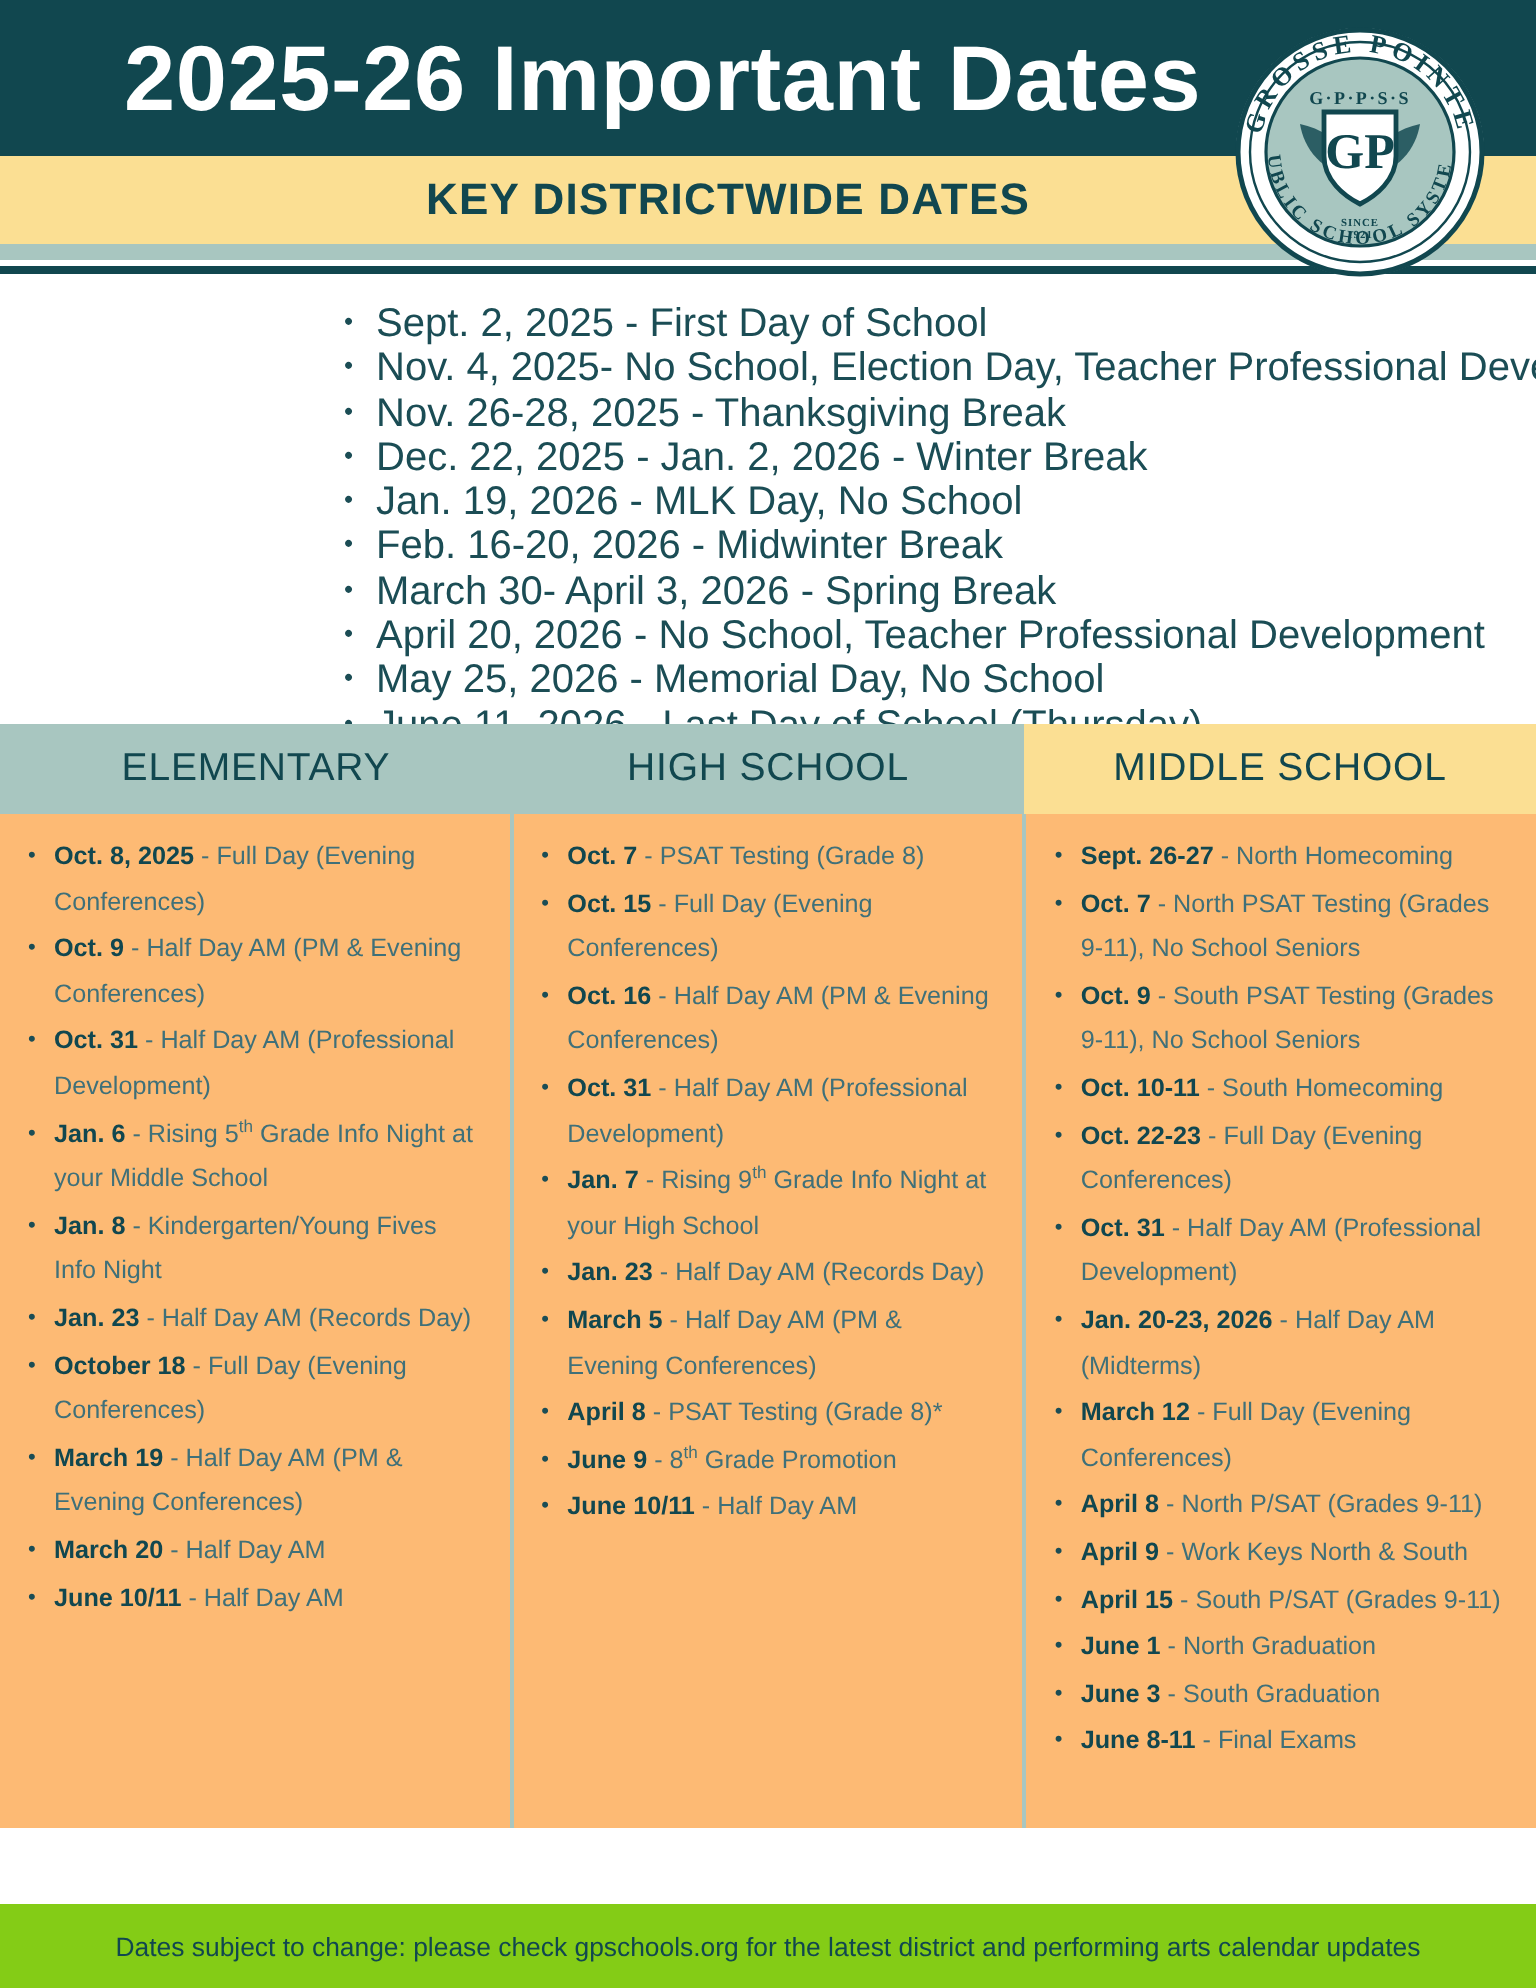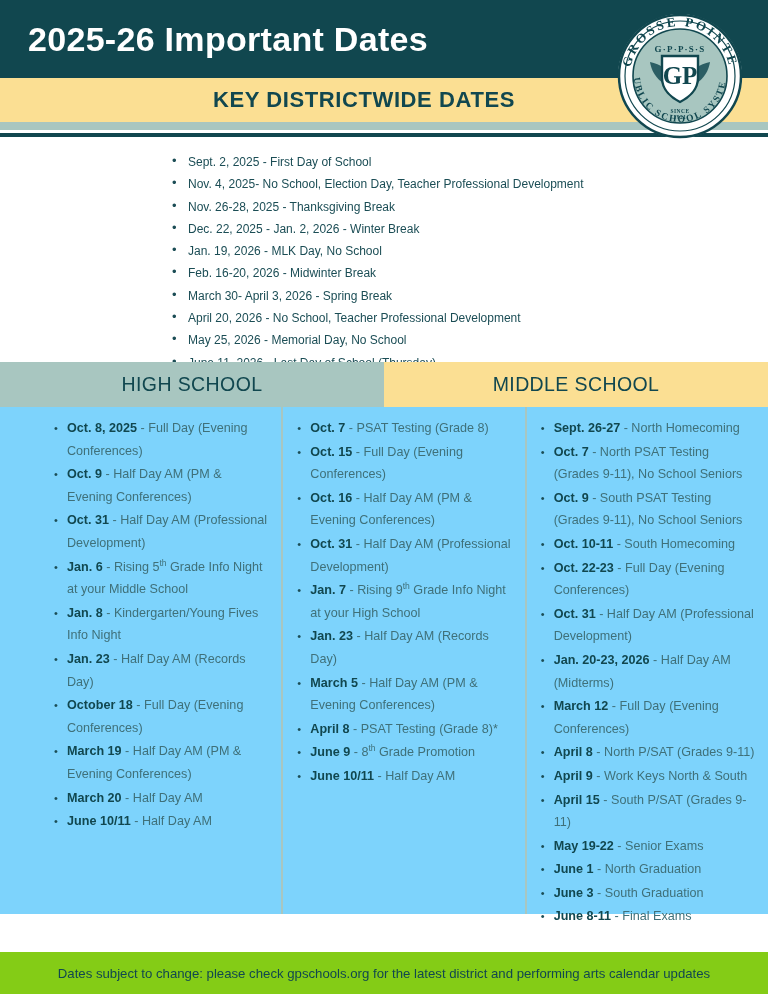--- a/index.html
+++ b/index.html
@@ -18,25 +18,25 @@
 
   
   .header-band {
     position: relative;
     height: 78px;
     background: #11474f;
     display: flex;
     align-items: center;
   }
   .doc-title {
-    font-size: 34px;
+    font-size: 46px;
     font-weight: bold;
     color: #ffffff;
     letter-spacing: 0.3px;
-    margin-left: 28px;
+    margin-left: 62px;
     white-space: nowrap;
   }
 
   .yellow-band {
     height: 44px;
     background: #fbdf93;
     display: flex;
     align-items: center;
     justify-content: center;
   }
@@ -77,21 +77,21 @@
     height: 225px;
     box-sizing: border-box;
   }
   .districtwide ul {
     margin: 0;
     padding: 0;
     list-style: none;
   }
   .districtwide li {
     position: relative;
-    font-size: 12px;
+    font-size: 20px;
     line-height: 22.3px;
     color: #1b4d55;
     padding-left: 16px;
     white-space: nowrap;
   }
   .districtwide li::before {
     content: "\2022";
     position: absolute;
     left: 0;
     top: -1px;
@@ -118,22 +118,21 @@
     box-sizing: border-box;
   }
   .col-head.highlight {
     background: #fbdf93;
   }
 
   
   .columns {
     display: flex;
     height: 507px;
-    background: #7dd3fc;
-    padding-left: 40px;
+    background: #fdba74;
   }
   .column {
     flex: 1 1 0;
     box-sizing: border-box;
     padding: 10px 13px 0 13px;
     position: relative;
   }
   .column + .column {
     border-left: 2px solid #a8c6c0;
   }
@@ -237,20 +236,21 @@
       <li>Jan. 19, 2026 - MLK Day, No School</li>
       <li>Feb. 16-20, 2026 - Midwinter Break</li>
       <li>March 30- April 3, 2026 - Spring Break</li>
       <li>April 20, 2026 - No School, Teacher Professional Development</li>
       <li>May 25, 2026 - Memorial Day, No School</li>
       <li>June 11, 2026 - Last Day of School (Thursday)</li>
     </ul>
 </div>
 
 <div class="col-head-band">
+    <div class="col-head">ELEMENTARY</div>
     <div class="col-head">HIGH SCHOOL</div>
     <div class="col-head highlight">MIDDLE SCHOOL</div>
   </div>
 
 <div class="columns">
     <div class="column">
       <ul>
         <li><b>Oct. 8, 2025</b><span> - Full Day (Evening Conferences)</span></li>
         <li><b>Oct. 9</b><span> - Half Day AM  (PM &amp; Evening Conferences)</span></li>
         <li><b>Oct. 31</b><span> - Half Day AM (Professional Development)</span></li>
@@ -283,21 +283,20 @@
         <li><b>Oct. 7</b><span> - North PSAT Testing (Grades 9-11), No School Seniors</span></li>
         <li><b>Oct. 9</b><span> - South PSAT Testing (Grades 9-11), No School Seniors</span></li>
         <li><b>Oct. 10-11</b><span> - South Homecoming</span></li>
         <li><b>Oct. 22-23</b><span> - Full Day (Evening Conferences)</span></li>
         <li><b>Oct. 31</b><span> - Half Day AM (Professional Development)</span></li>
         <li><b>Jan. 20-23, 2026</b><span> - Half Day AM (Midterms)</span></li>
         <li><b>March 12</b><span> - Full Day (Evening Conferences)</span></li>
         <li><b>April 8</b><span> - North P/SAT (Grades 9-11)</span></li>
         <li><b>April 9</b><span> - Work Keys North &amp; South</span></li>
         <li><b>April 15</b><span> - South P/SAT (Grades 9-11)</span></li>
-        <li><b>May 19-22</b><span> - Senior Exams</span></li>
         <li><b>June 1</b><span> - North Graduation</span></li>
         <li><b>June 3</b><span> - South Graduation</span></li>
         <li><b>June 8-11</b><span> - Final Exams</span></li>
       </ul>
     </div>
   </div>
 
 <div class="footer-band">
   <div class="footer-text">Dates subject to change: please check gpschools.org for the latest district and performing arts calendar updates</div>
 </div>

